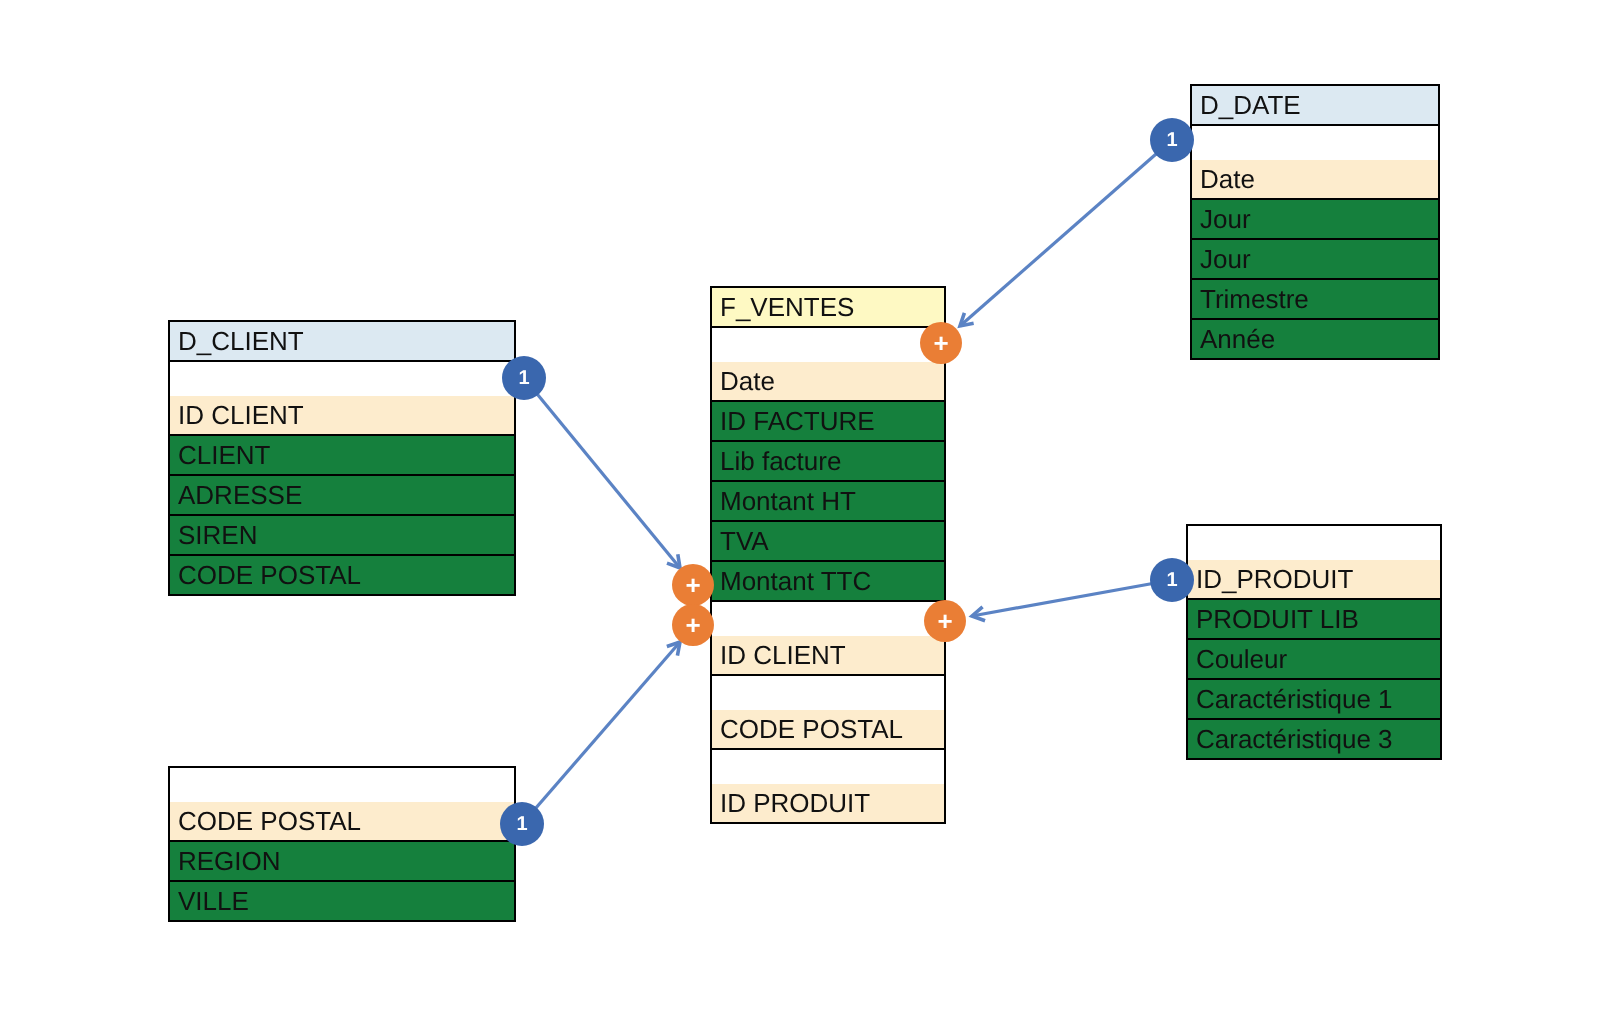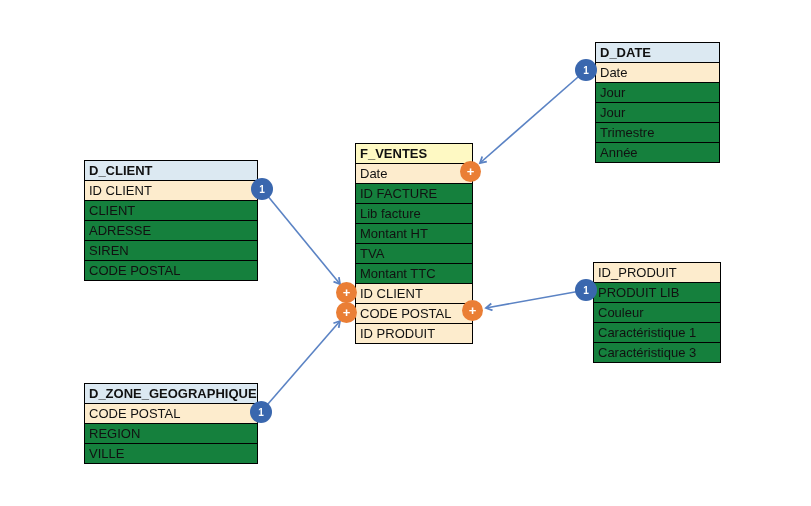--- a/index.html
+++ b/index.html
@@ -1,27 +1,27 @@
 <!DOCTYPE html>
 <html><head>
 <meta charset="utf-8">
 <style>
   html,body{margin:0;padding:0;background:#ffffff;}
   body{width:811px;height:506px;font-family:"Liberation Sans","DejaVu Sans",sans-serif;color:#111;}
   .canvas{position:relative;width:811px;height:506px;background:#fff;overflow:hidden;}
   .arrows{position:absolute;left:0;top:0;width:811px;height:506px;z-index:1;pointer-events:none;}
   .tbl{position:absolute;z-index:2;border:1px solid #000;background:#fff;box-sizing:border-box;}
-  .tbl .hdr{height:19px;line-height:19px;border-bottom:1px solid #000;font-size:13px;font-weight:bold;
+  .tbl .hdr{height:19px;line-height:19px;border-bottom:1px solid #000;font-size:13px;font-weight:normal;
             padding:0 0 0 4px;white-space:nowrap;overflow:hidden;}
   .tbl .row{height:19px;line-height:19px;border-bottom:1px solid #000;font-size:13px;
             padding:0 0 0 4px;background:#15803d;white-space:nowrap;overflow:hidden;}
   .tbl .row:last-child{border-bottom:none;}
   .hdr.dim{background:#dce9f2;}
   .hdr.fact{background:#fef9c3;}
-  .row.key{background:#fdeccd;}
+  .row.key{background:#fdeccd;margin-top:17px;}
   .badge{position:absolute;z-index:5;border-radius:50%;color:#fff;font-weight:bold;
          display:flex;align-items:center;justify-content:center;box-sizing:border-box;}
   .badge.one{width:22px;height:22px;background:#3a67ae;font-size:10px;}
   .badge.many{width:21px;height:21px;background:#ea7e35;font-size:13px;}
 </style>
 </head>
 <body>
 
 <div class="canvas">
 
@@ -40,21 +40,20 @@
   <div class="tbl" style="left:84px;top:160px;width:174px;">
     <div class="hdr dim">D_CLIENT</div>
     <div class="row key">ID CLIENT</div>
     <div class="row">CLIENT</div>
     <div class="row">ADRESSE</div>
     <div class="row">SIREN</div>
     <div class="row">CODE POSTAL</div>
   </div>
 
   <div class="tbl" style="left:84px;top:383px;width:174px;">
-    <div class="hdr dim">D_ZONE_GEOGRAPHIQUE</div>
     <div class="row key">CODE POSTAL</div>
     <div class="row">REGION</div>
     <div class="row">VILLE</div>
   </div>
 
   <div class="tbl" style="left:355px;top:143px;width:118px;">
     <div class="hdr fact">F_VENTES</div>
     <div class="row key">Date</div>
     <div class="row">ID FACTURE</div>
     <div class="row">Lib facture</div>

